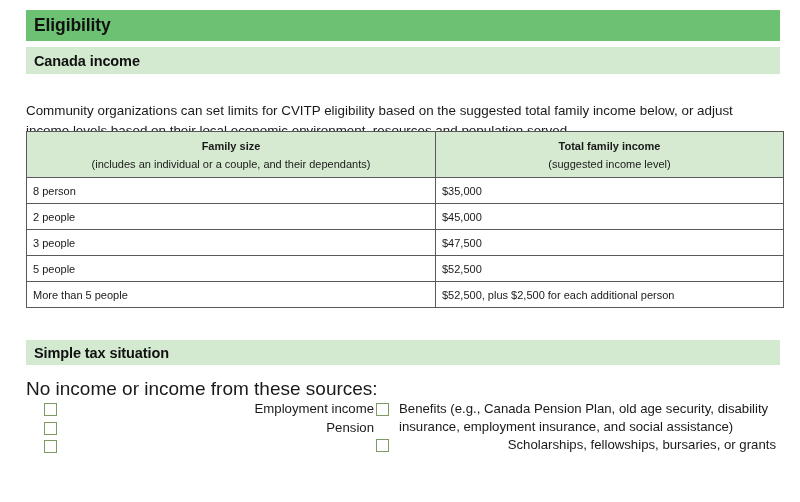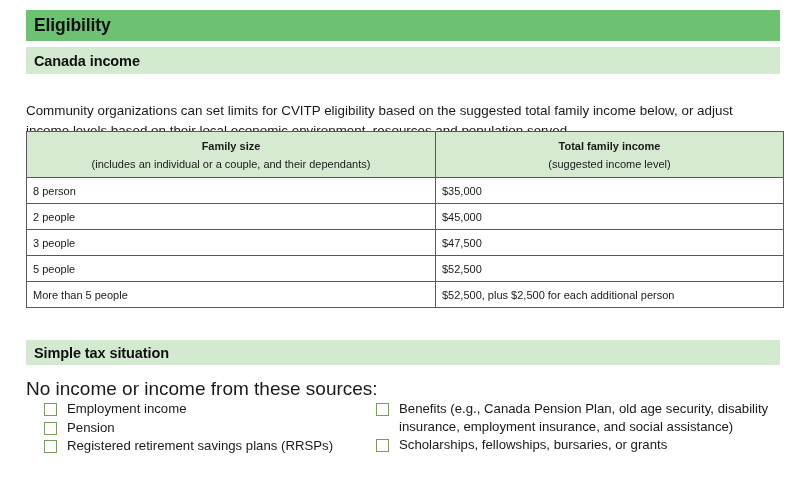--- a/index.html
+++ b/index.html
@@ -119,20 +119,21 @@
     font-size: 13.2px;
     color: #1a1a1a;
   }
   .cb-col-left  { left: 44px;  top: 400px; width: 330px; }
   .cb-col-right { left: 376px; top: 400px; width: 400px; }
 
   .cb-item {
     display: flex;
     align-items: flex-start;
     margin-bottom: 1px;
+    justify-content: space-between;
   }
   .cb-box {
     flex: 0 0 auto;
     width: 11px;
     height: 11px;
     border: 1px solid #7d9a63;
     background: #ffffff;
     margin-top: 3px;
     margin-right: 10px;
   }
@@ -208,21 +209,20 @@
     <div class="cb-item">
       <span class="cb-box"></span>
       <span class="cb-label">Employment income</span>
     </div>
     <div class="cb-item">
       <span class="cb-box"></span>
       <span class="cb-label">Pension</span>
     </div>
     <div class="cb-item">
       <span class="cb-box"></span>
-      <span class="cb-label">Registered retirement savings plans (RRSPs)</span>
     </div>
   </div>
 
   <div class="cb-col cb-col-right">
     <div class="cb-item">
       <span class="cb-box"></span>
       <span class="cb-label">Benefits (e.g., Canada Pension Plan, old age security, disability insurance, employment insurance, and social assistance)</span>
     </div>
     <div class="cb-item">
       <span class="cb-box"></span>

